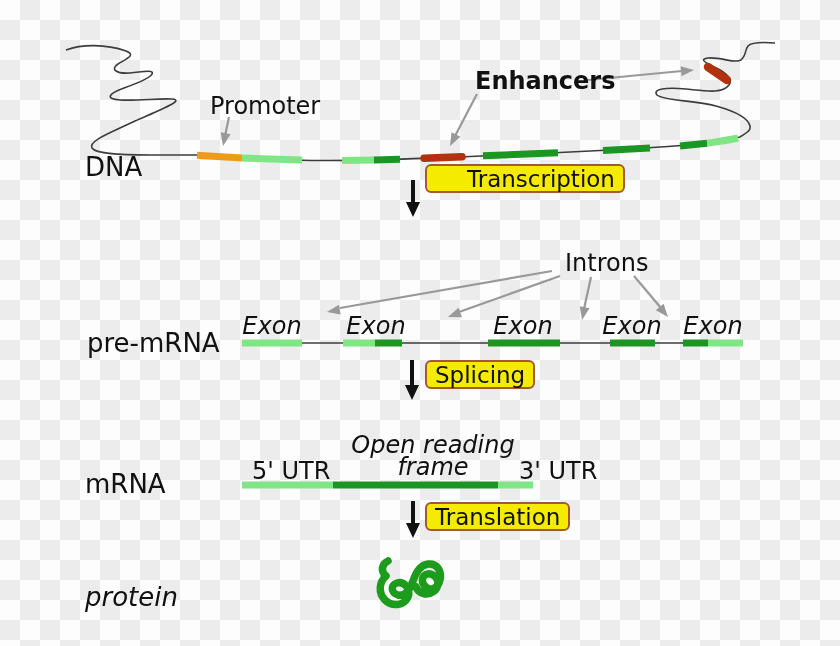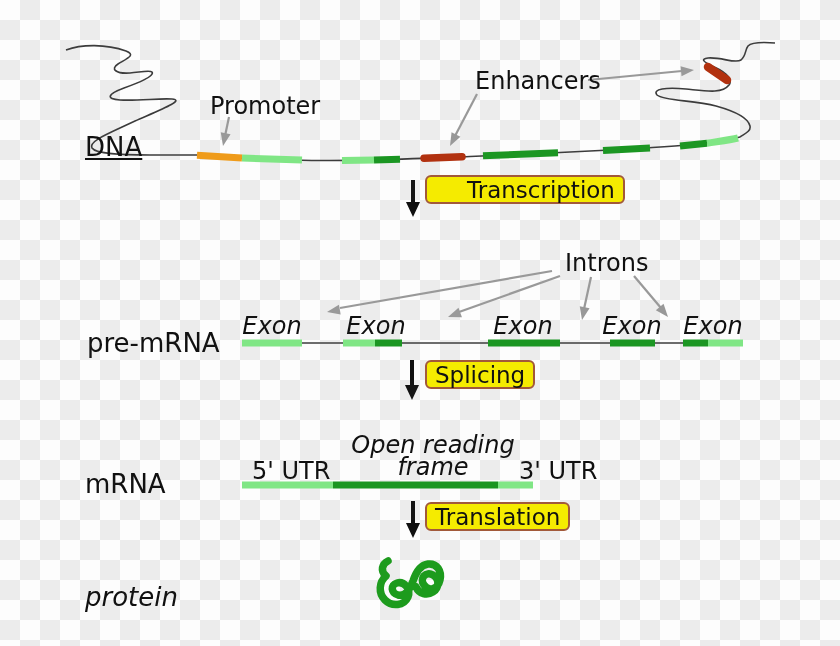--- a/index.html
+++ b/index.html
@@ -133,39 +133,39 @@
              C 390 585, 391 593, 398 595
              C 406 597, 410 589, 413 581
              C 416 572, 420 565, 428 564
              C 437 563, 442 571, 440 580
              C 438 589, 429 592, 424 585
              C 419 578, 426 571, 433 575
              C 440 579, 439 588, 433 592
              C 427 596, 419 594, 416 587" stroke="#1d9b1d"></path>
   </svg>
 
-  <div class="lbl row-lbl" style="left:85px;top:134px;text-decoration:underline;">DNA</div>
+  <div class="lbl row-lbl" style="left:85px;top:154px;">DNA</div>
   <div class="lbl row-lbl" style="left:85px;top:471px;">mRNA</div>
   <div class="lbl row-lbl" style="left:87px;top:330px;">pre-mRNA</div>
   <div class="lbl row-lbl" style="left:85px;top:584px;font-style:italic;">protein</div>
 
   <div class="lbl ann-lbl" style="left:210px;top:94px;">Promoter</div>
-  <div class="lbl ann-lbl" style="left:475px;top:69px;">Enhancers</div>
+  <div class="lbl ann-lbl" style="left:475px;top:69px;font-weight:bold;">Enhancers</div>
   <div class="lbl ann-lbl" style="left:565px;top:251px;">Introns</div>
 
   <div class="lbl ann-lbl ctr" style="left:272px;top:314px;">Exon</div>
   <div class="lbl ann-lbl ctr" style="left:376px;top:314px;">Exon</div>
   <div class="lbl ann-lbl ctr" style="left:523px;top:314px;">Exon</div>
   <div class="lbl ann-lbl ctr" style="left:632px;top:314px;">Exon</div>
   <div class="lbl ann-lbl ctr" style="left:713px;top:314px;">Exon</div>
 
   <div class="lbl ann-lbl" style="left:252px;top:459px;">5' UTR</div>
   <div class="lbl orf ctr" style="left:417px;top:434px;">
     <span>Open reading</span><br>
     <span>frame</span>
   </div>
   <div class="lbl ann-lbl" style="left:502px;top:459px;margin-left:17px;">3' UTR</div>
 
-  <div class="hl" style="left:425px;top:175px;padding-left:40px;">Transcription</div>
+  <div class="hl" style="left:425px;top:164px;padding-left:40px;">Transcription</div>
   <div class="hl" style="left:425px;top:502px;">Translation</div>
   <div class="hl" style="left:425px;top:360px;">Splicing</div>
 
 </div>
 
 </body></html>

